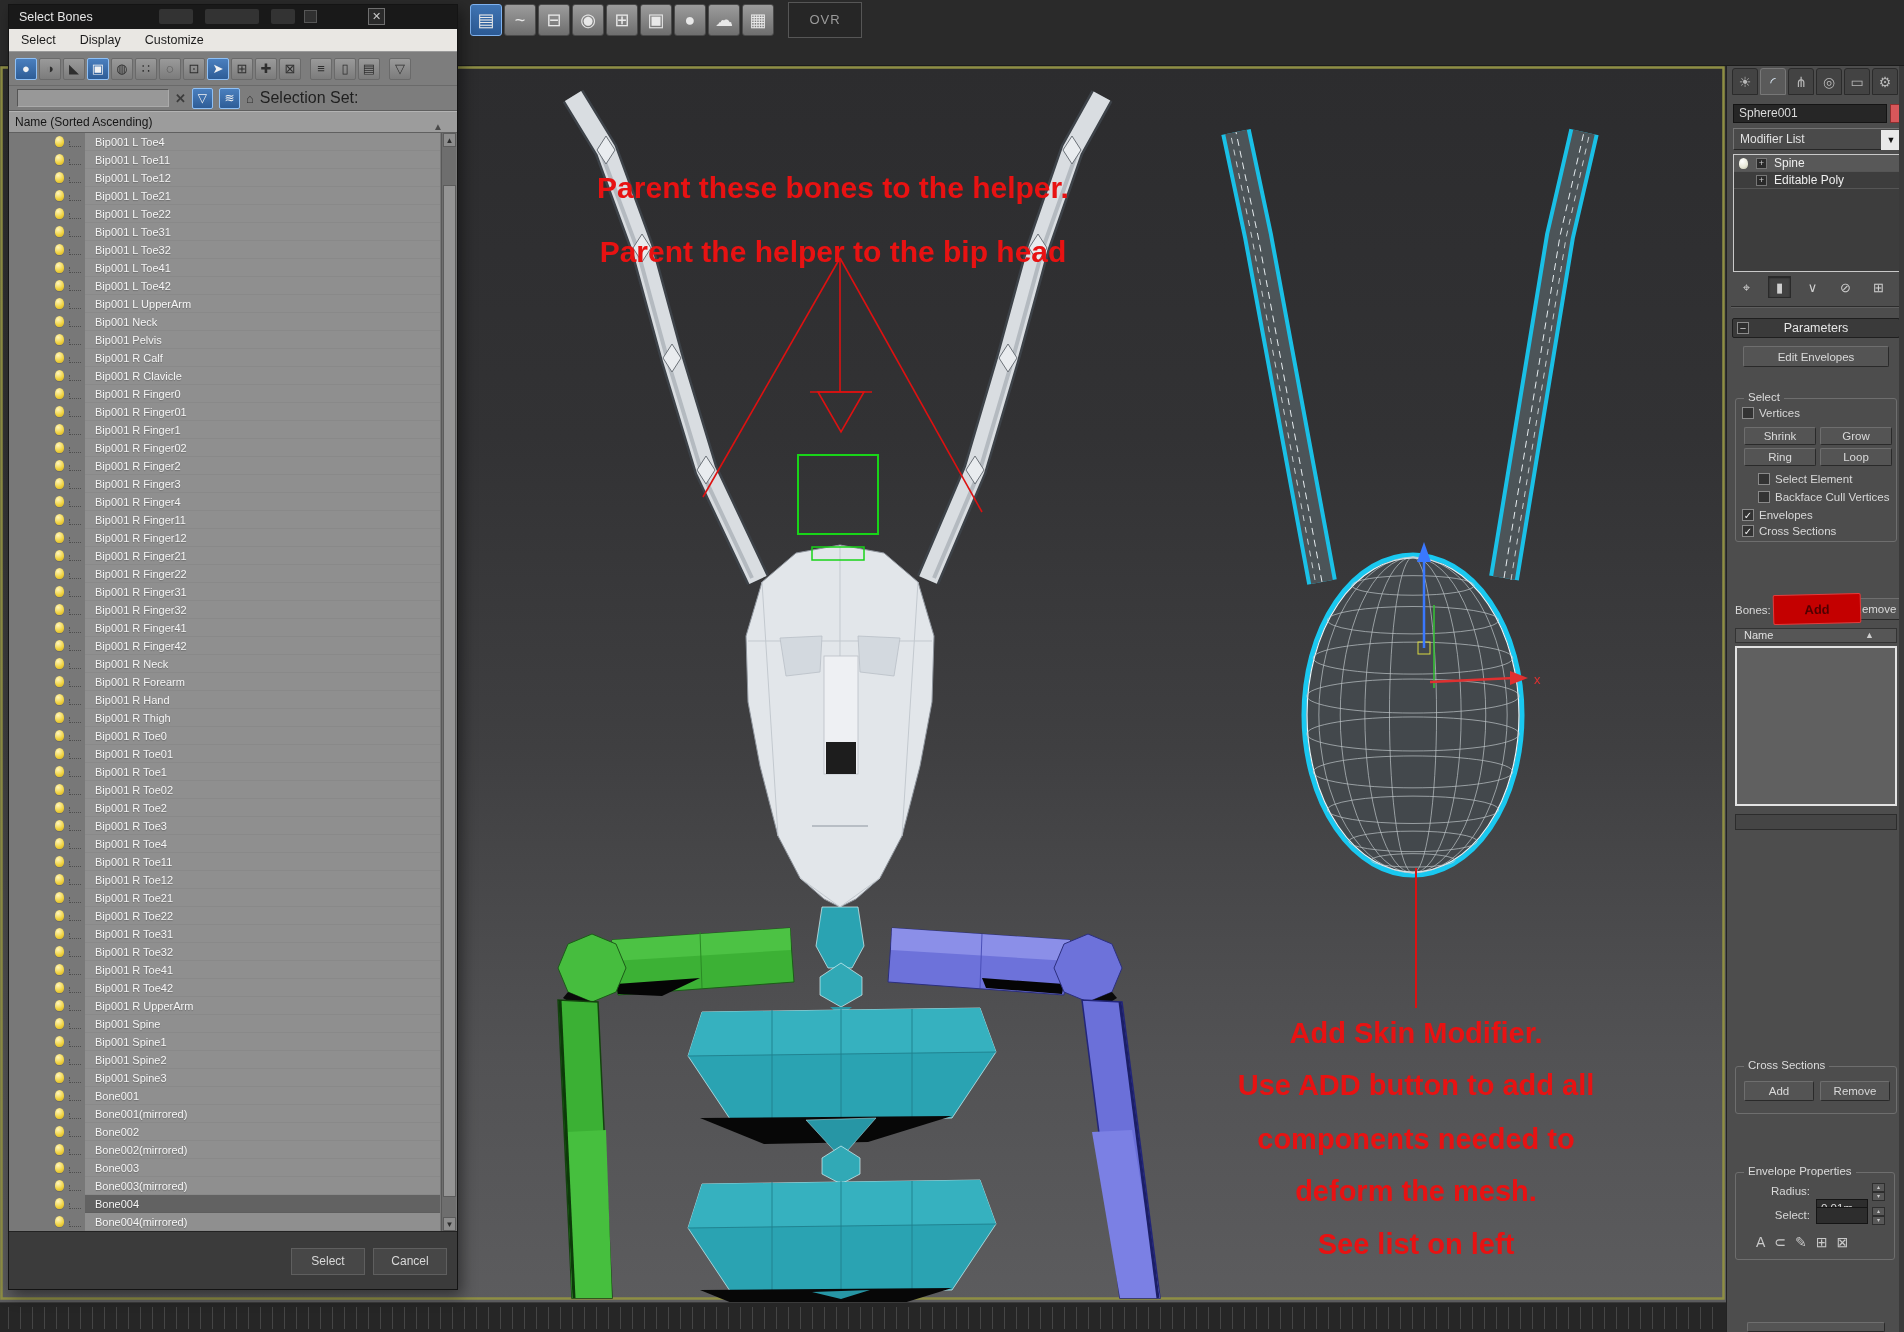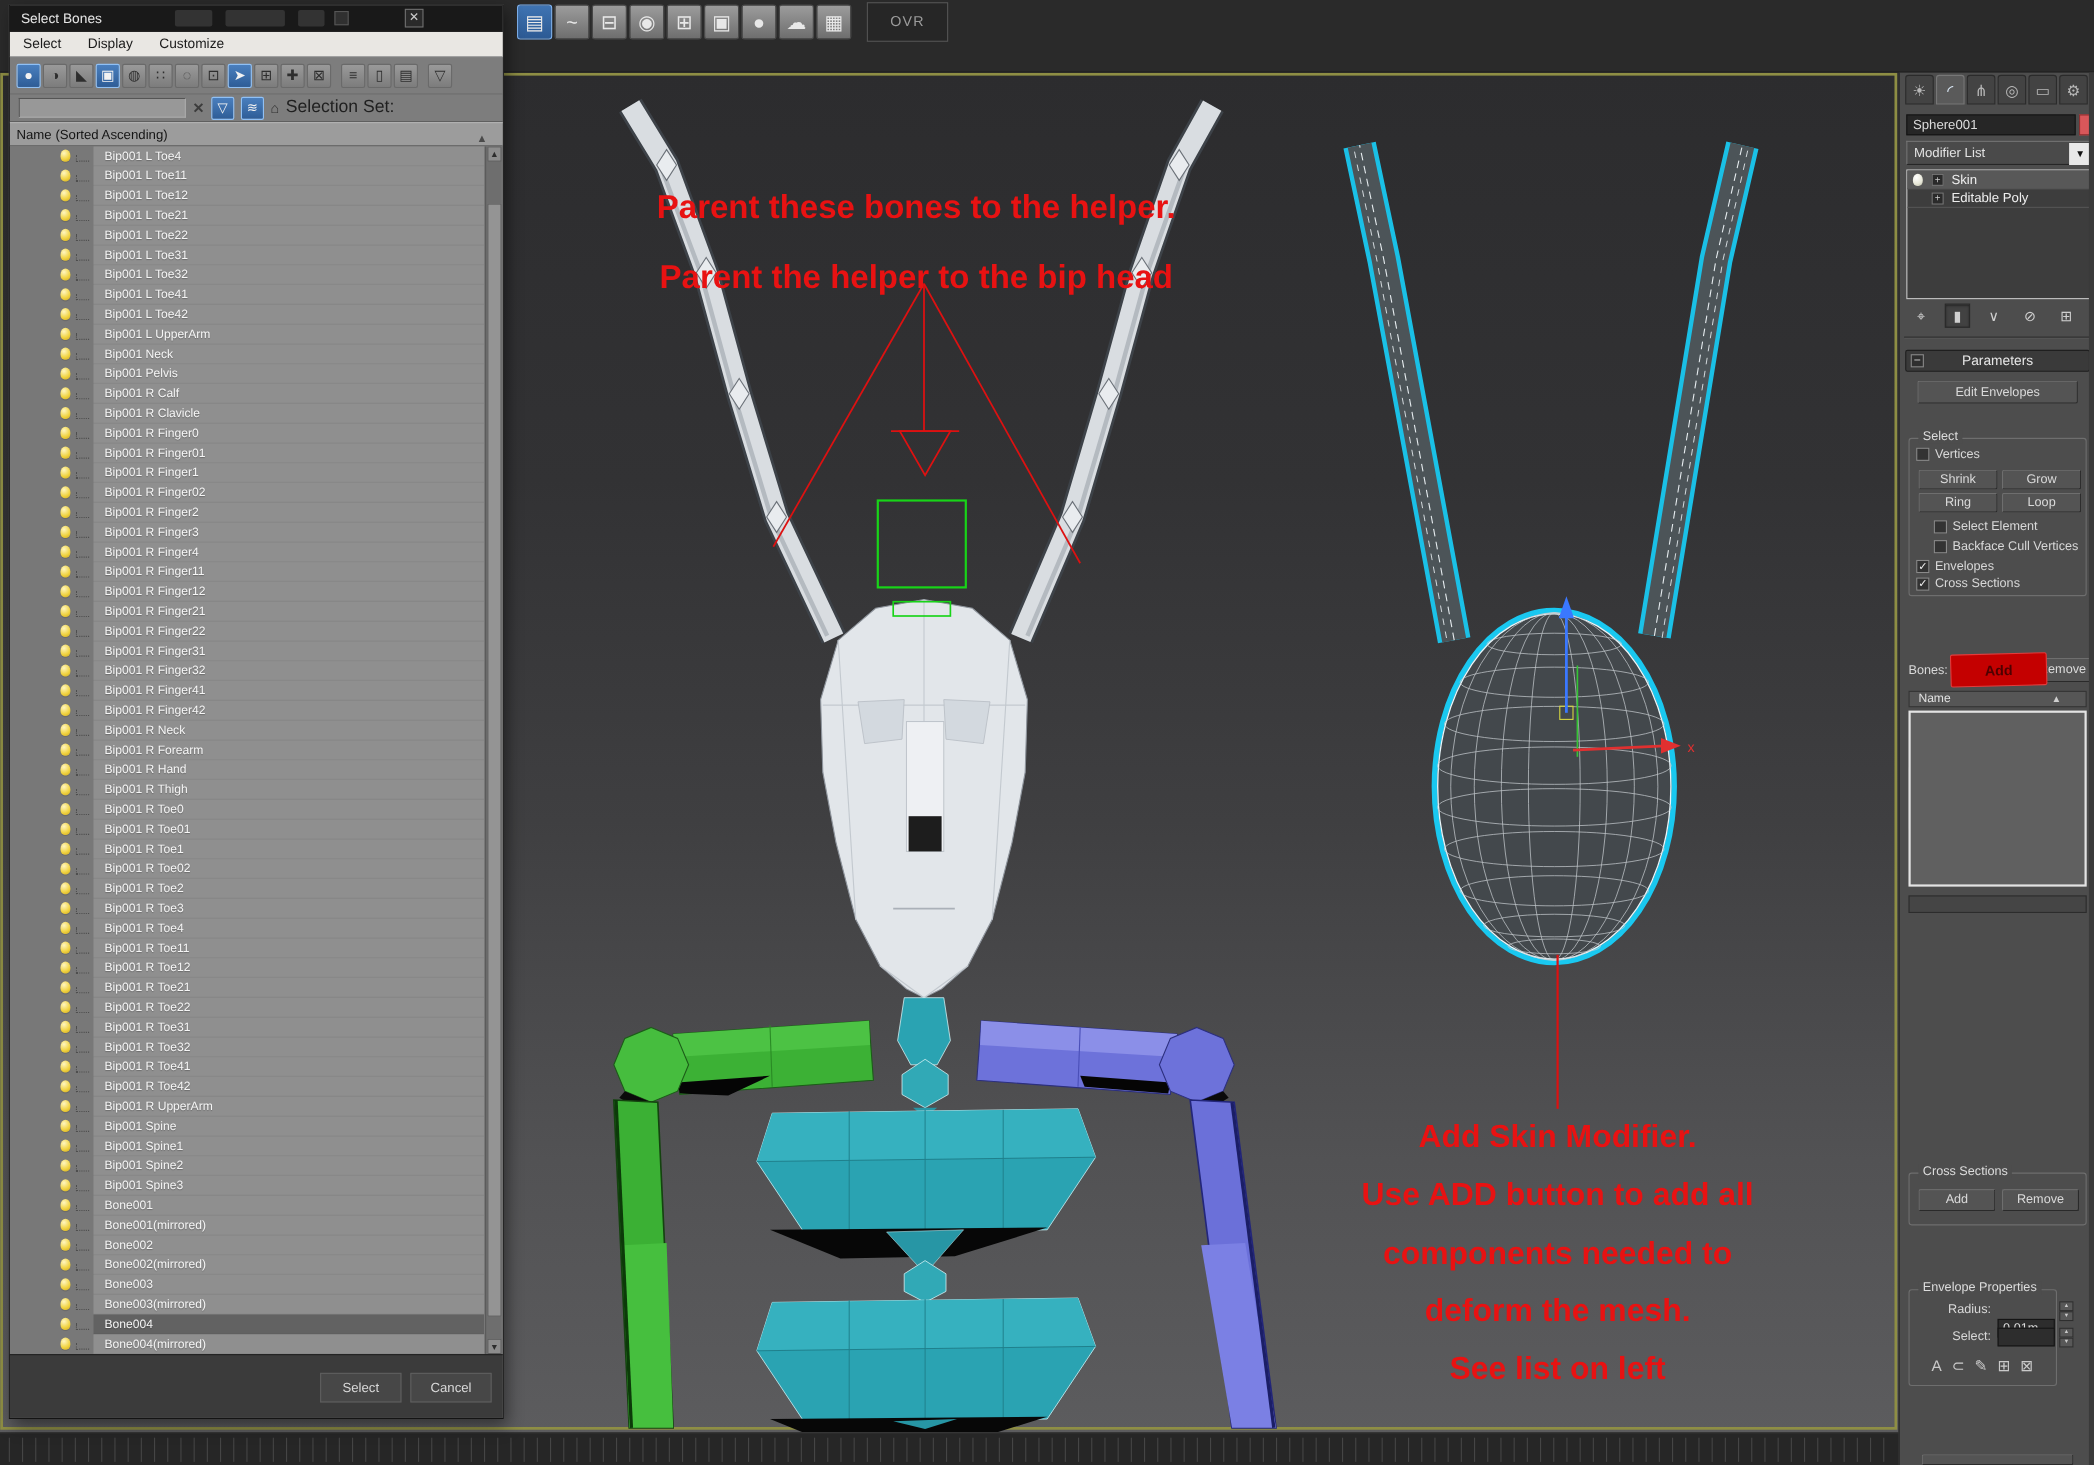--- a/index.html
+++ b/index.html
@@ -794,21 +794,21 @@
 
     <div class="p-field p-abs" style="left:6px;top:38px;width:154px;height:19px">Sphere001</div>
     <div class="swatch p-abs" style="left:163px;top:38px;width:15px;height:19px"></div>
 
     <div class="modlist p-abs" style="left:6px;top:62px;width:170px;height:22px">
       <span>Modifier List</span>
       <span class="dd">▼</span>
     </div>
 
     <div class="stack p-abs" style="left:6px;top:88px;width:170px;height:118px" id="mod-stack">
-        <div class="stack-row sel"><span class="sbulb"></span><span class="plus">+</span><span>Skin</span></div>
+        <div class="stack-row sel"><span class="sbulb"></span><span class="plus">+</span><span>Spine</span></div>
         <div class="stack-row"><span class="plus">+</span><span>Editable Poly</span></div>
       </div>
 
     <div class="p-abs" style="left:2px;top:210px;width:174px;height:22px" id="stack-tools">
         <div class="stool" style="left: 6px;">⌖</div>
         <div class="stool pressed" style="left: 39px;">▮</div>
         <div class="stool" style="left: 72px;">∨</div>
         <div class="stool" style="left: 105px;">⊘</div>
         <div class="stool" style="left: 138px;">⊞</div>
       </div>
@@ -868,21 +868,21 @@
     </div>
     <div class="p-abs" style="left:8px;top:580px;width:162px;height:160px;background:#606060;border:2px solid #e3e3e3"></div>
     <div class="p-abs" style="left:8px;top:748px;width:162px;height:16px;background:#454545;border:1px solid #2c2c2c"></div>
 
     <div class="group p-abs" style="left:8px;top:776px;width:162px;height:48px">
       <div class="glabel">Cross Sections</div>
       <div class="pbtn p-abs" style="left:8px;top:14px;width:70px;height:20px;line-height:19px">Add</div>
       <div class="pbtn p-abs" style="left:84px;top:14px;width:70px;height:20px;line-height:19px">Remove</div>
     </div>
 
-    <div class="group p-abs" style="left:8px;top:834px;width:135px;height:88px">
+    <div class="group p-abs" style="left:8px;top:834px;width:160px;height:88px">
       <div class="glabel">Envelope Properties</div>
       <div class="plabel" style="left:28px;top:12px;width:46px;text-align:right">Radius:</div>
       <div class="vfield" style="left:80px;top:26px;width:52px;height:17px">0.01m</div>
       <div class="spin" style="left:136px;top:10px">
           <div>▴</div>
           <div>▾</div>
         </div>
       <div class="plabel" style="left:22px;top:36px;width:52px;text-align:right">Select:</div>
       <div class="vfield" style="left:80px;top:34px;width:52px;height:17px"></div>
       <div class="spin" style="left:136px;top:34px">

